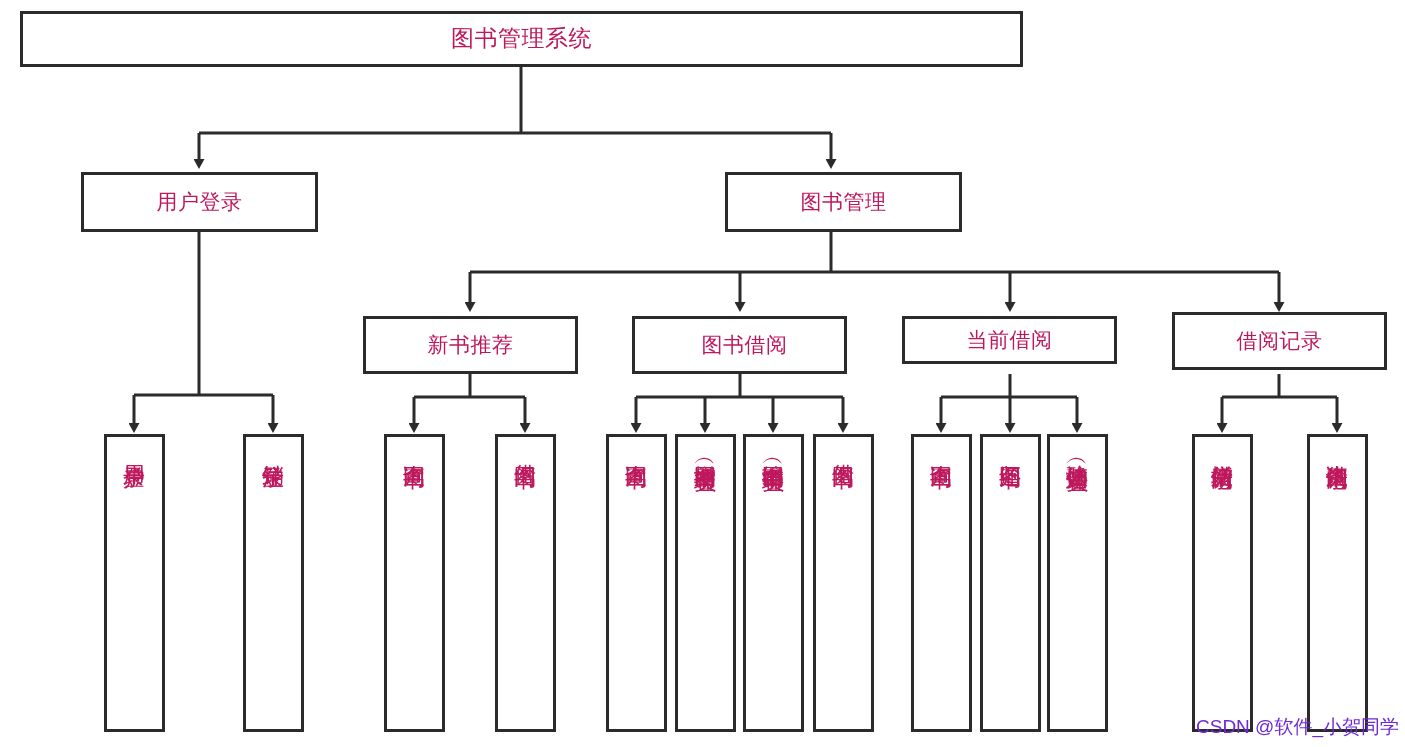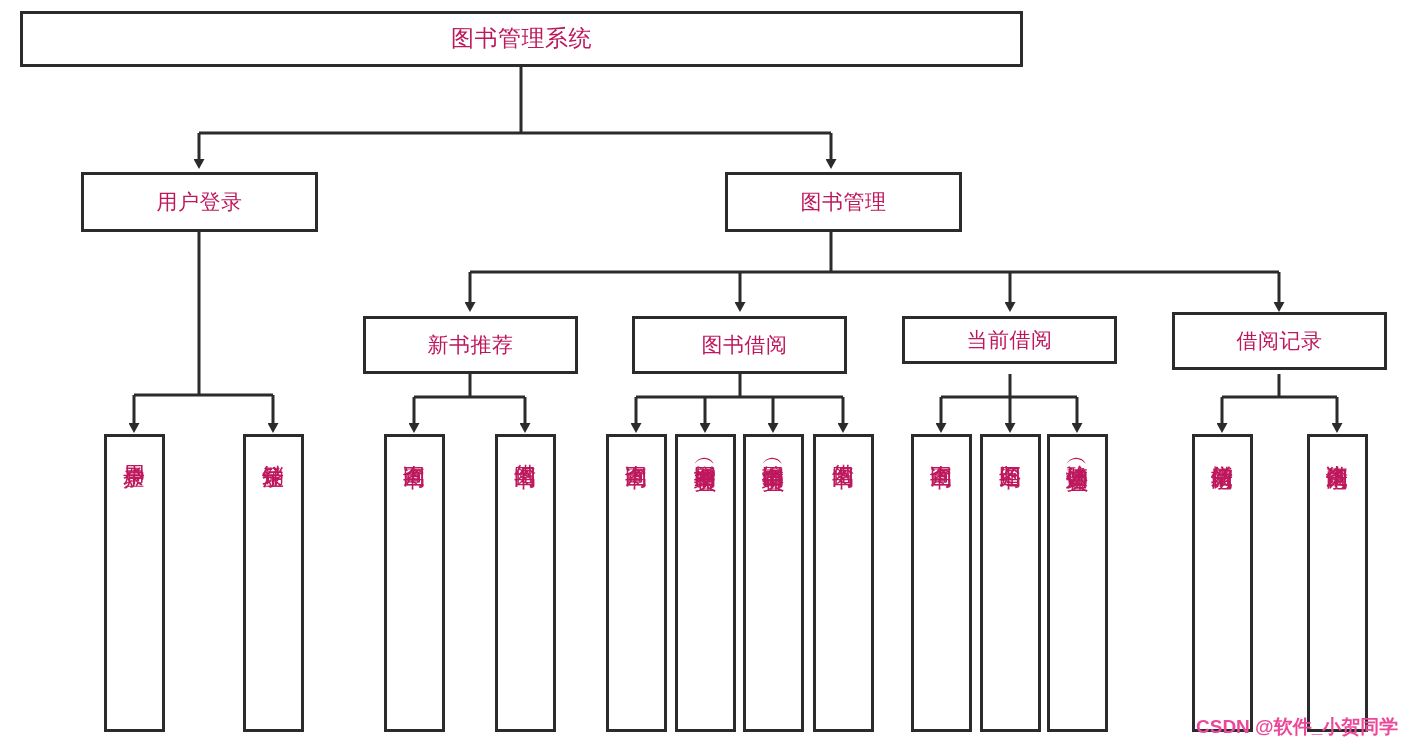--- a/index.html
+++ b/index.html
@@ -55,25 +55,24 @@
     writing-mode: vertical-rl;
     text-orientation: upright;
     line-height: 1.05;
     letter-spacing: 1px;
     text-align: left;
   }
   .node.leaf.mid .lbl { text-align: left; }
   .watermark {
     position: absolute;
     font-size: 19px;
-    color: #ec4899;
+    color: #6d28d9;
     white-space: nowrap;
     z-index: 3;
     font-family: "Liberation Sans", "DejaVu Sans", sans-serif;
-    font-weight: bold;
   }
 </style>
 </head>
 <body>
 
 <div id="canvas">
 
   <svg id="edges" viewBox="0 0 1405 747">
     <defs>
       <marker id="arrow" markerWidth="10" markerHeight="11" refX="1" refY="5.5" orient="auto" markerUnits="userSpaceOnUse">

